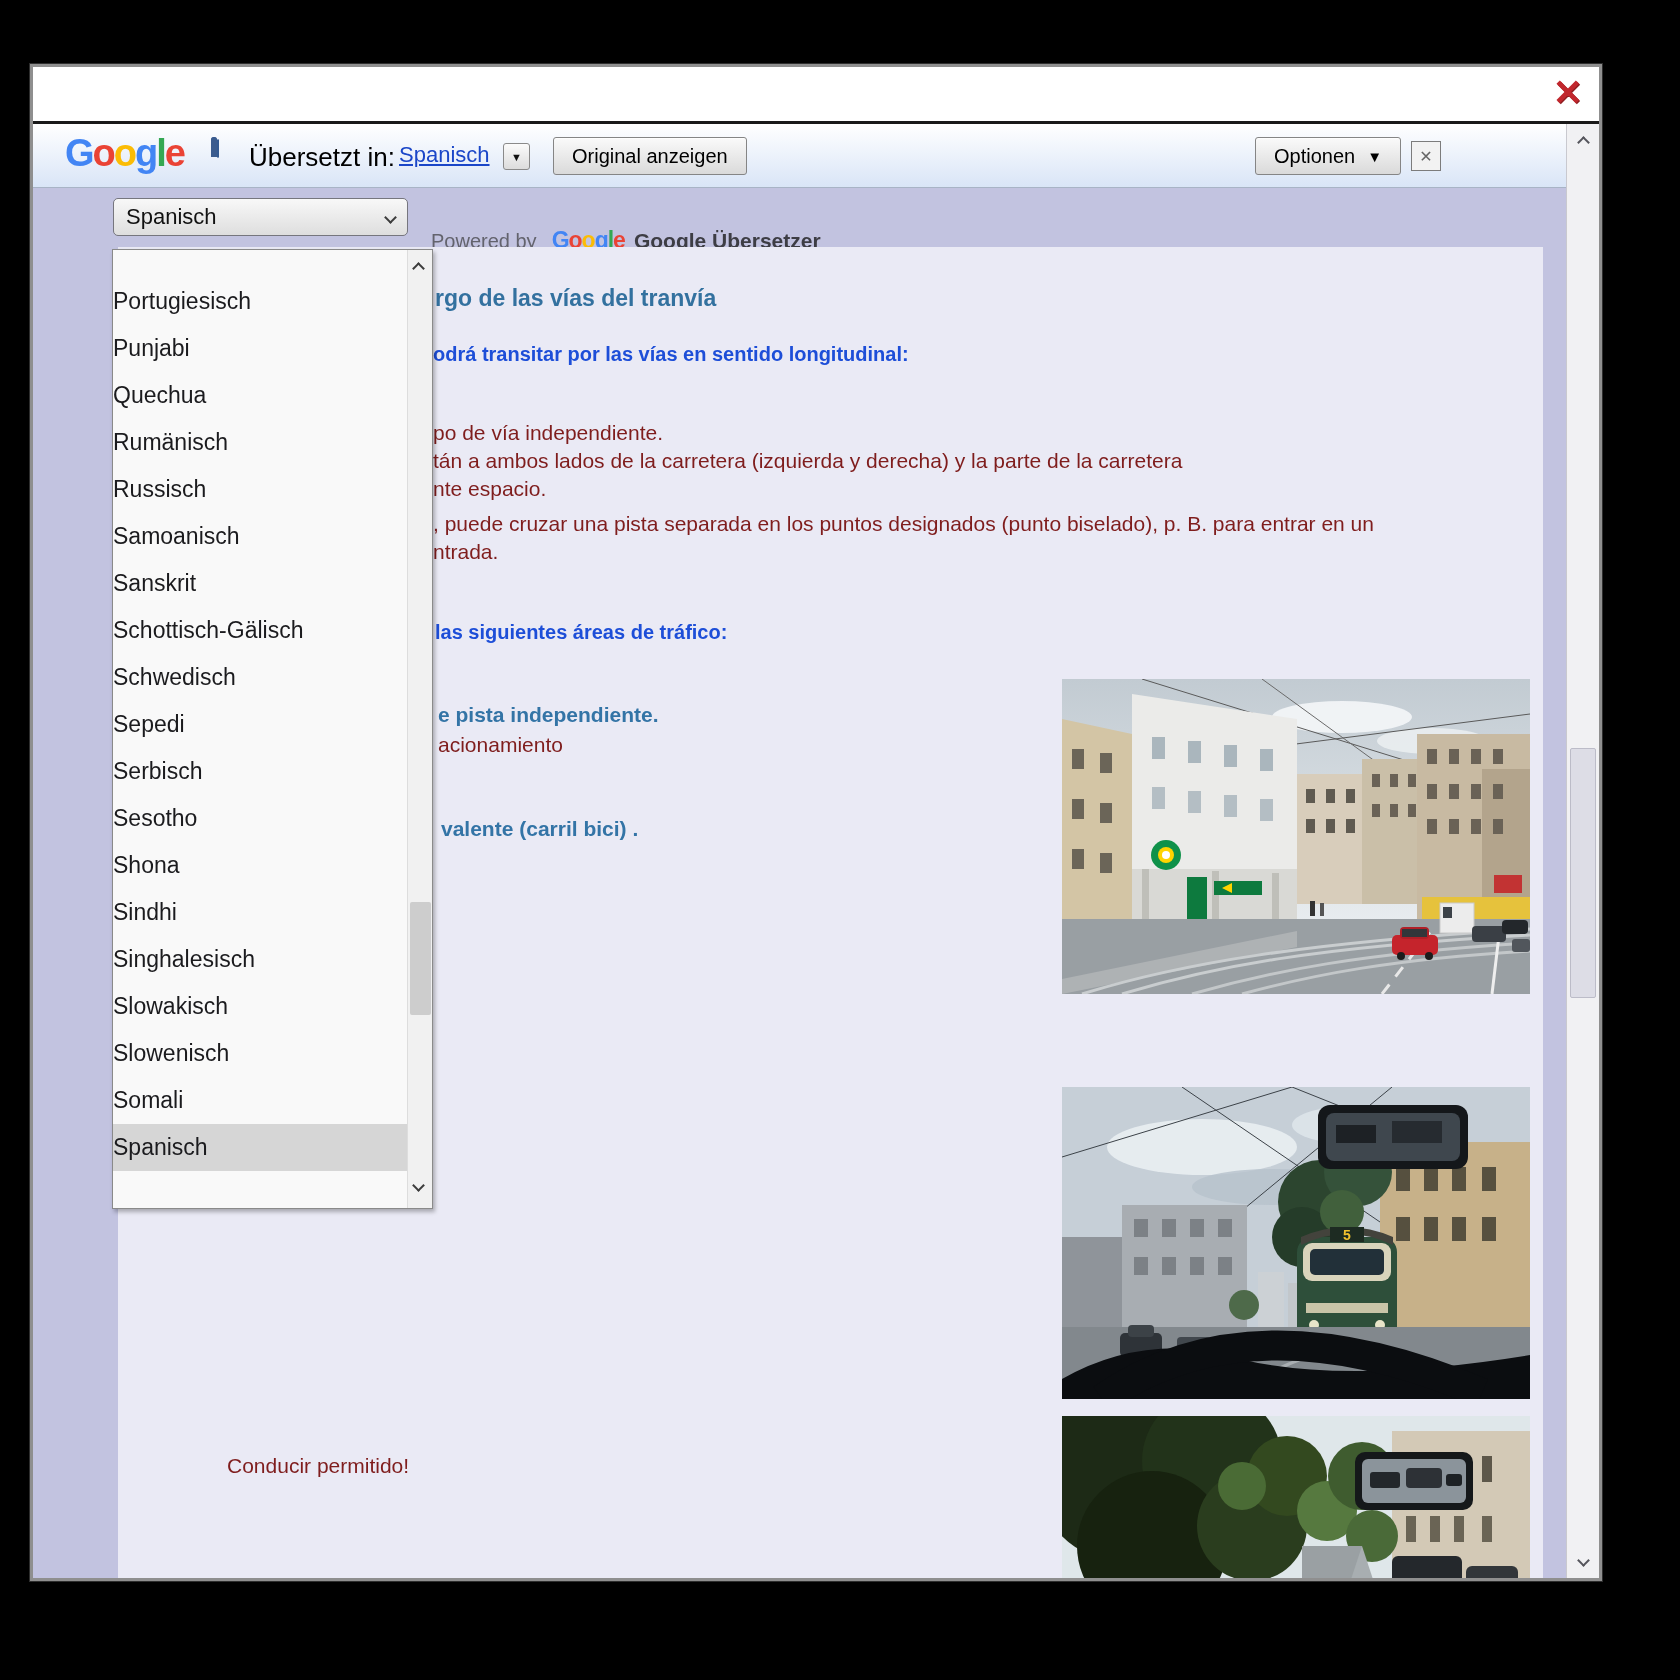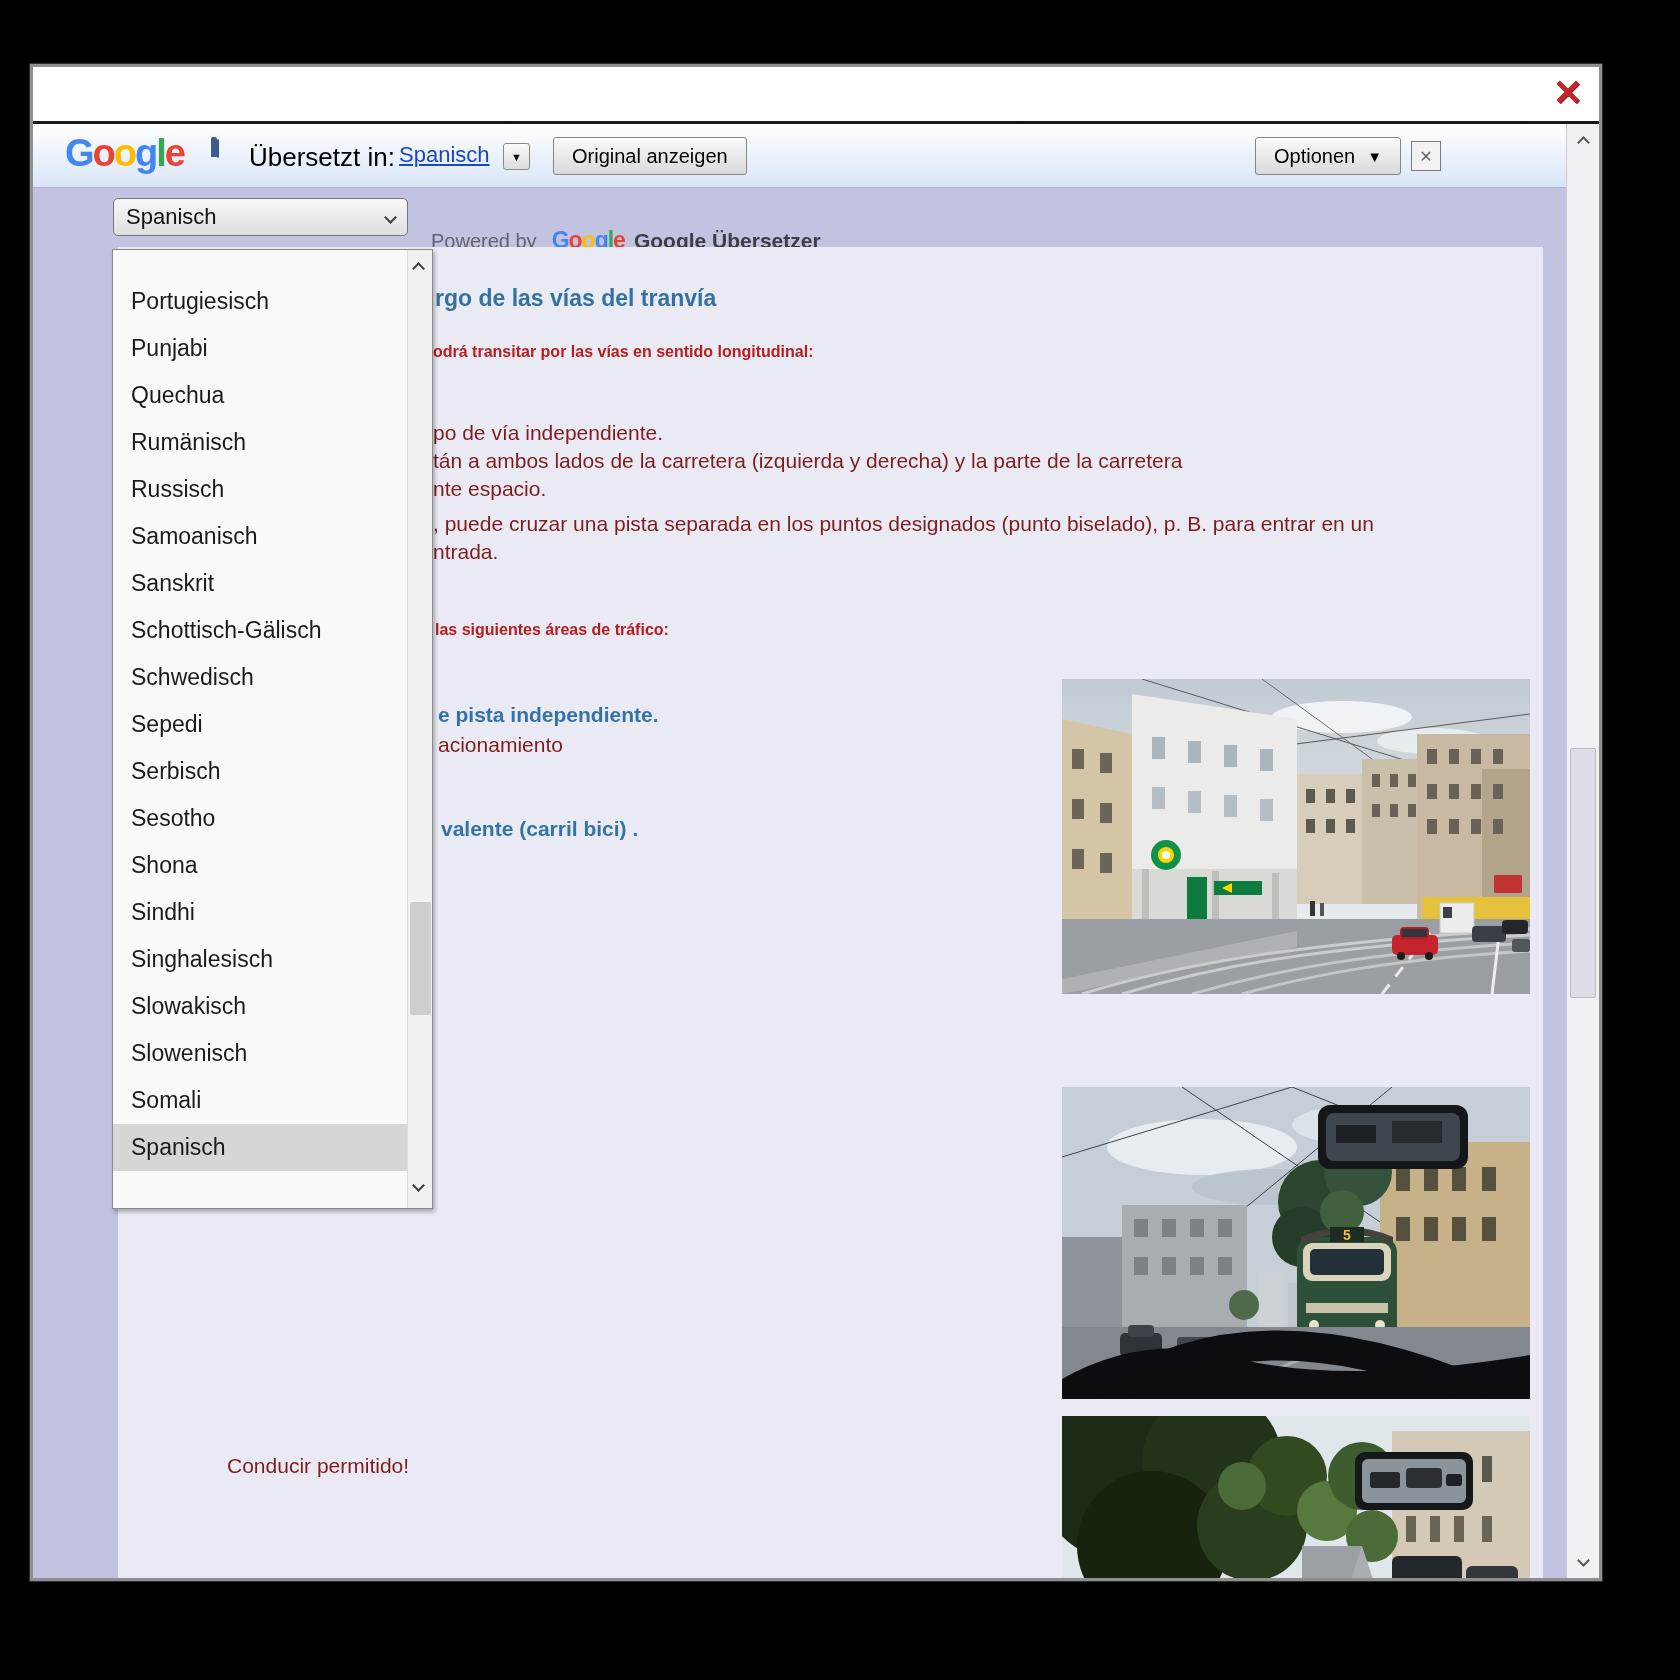--- a/index.html
+++ b/index.html
@@ -69,34 +69,34 @@
   .powered { position:absolute; left:398px; top:14px; display:flex; align-items:baseline; gap:9px; }
   .powered-label { font-size:20px; color:#63636d;margin-top:28px; }
   .glogo-sm { font-size:23px; letter-spacing:-1px; }
   .product-name { font-size:21px; font-weight:bold; color:#3d3d44; }
 
   
   .page { position:absolute; left:0; right:0; top:123px; bottom:0; background:#c2c3e0; overflow:hidden; }
   .panel { position:absolute; left:85px; right:23px; top:0; bottom:0; background:#eaeaf5; }
   .t { position:absolute; white-space:nowrap; }
   .heading { font-size:23px; font-weight:bold; color:#33719f; }
-  .red { font-size:16px; font-weight:bold; color:#b91c1c; }
+  .red { font-size:20px; font-weight:bold; color:#1d4ed8; }
   .body-line { font-size:21px; color:#7f1d1d; line-height:28px; }
   .blue-line { font-size:21px; font-weight:bold; color:#3374a6; }
 
   .photo { position:absolute; left:1029px; width:468px; overflow:hidden; }
   .photo svg { display:block; width:100%; height:100%; }
 
   
   .dropdown {
     position:absolute; left:79px; top:125px; width:321px; height:960px;
     background:#f9f9f9; border:1px solid #8a8a8a; box-shadow:2px 3px 4px rgba(0,0,0,.28);
     z-index:5; padding-top:28px;
   }
-  .dd-item { height:47px; line-height:47px; font-size:23px; color:#1b1b1e; padding-left:18px; margin-right:25px; }
+  .dd-item { height:47px; line-height:47px; font-size:23px; color:#1b1b1e; margin-right:25px; }
   .dd-item.selected { background:#d6d6d6; }
   .dd-track { position:absolute; right:0; top:0; bottom:0; width:25px; background:#f1f1f1; border-left:1px solid #dddddd; }
   .dd-up { position:absolute; top:14px; left:6px; }
   .dd-down { position:absolute; bottom:18px; left:6px; }
   .dd-thumb { position:absolute; top:652px; left:2px; width:21px; height:113px; background:#cdcdcd; border-radius:2px; }
 
   
   .scrollcol { position:relative; width:33px; background:#f1f1f3; border-left:1px solid #c9c9cf; }
   .sb-btn { position:absolute; left:0; width:100%; height:36px; display:flex; align-items:center; justify-content:center; }
   .sb-up { top:0; }

